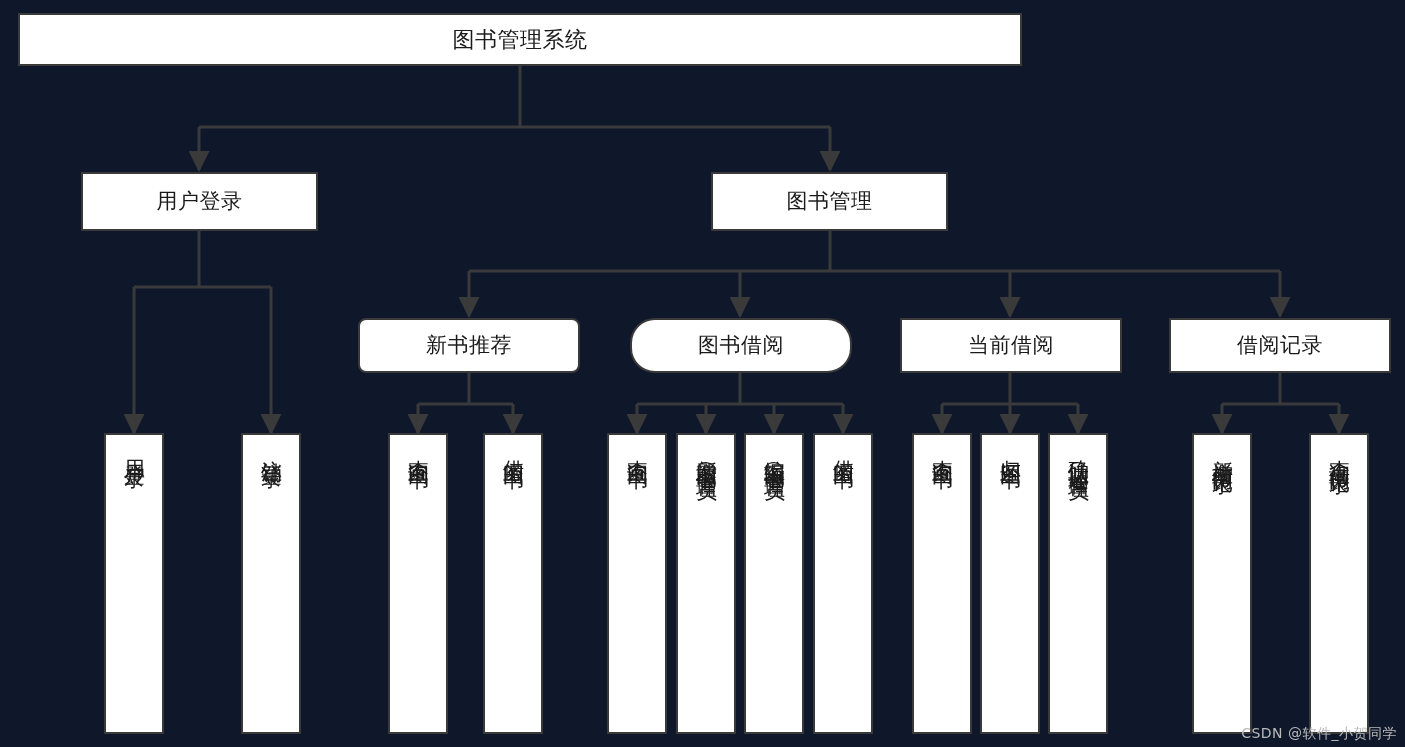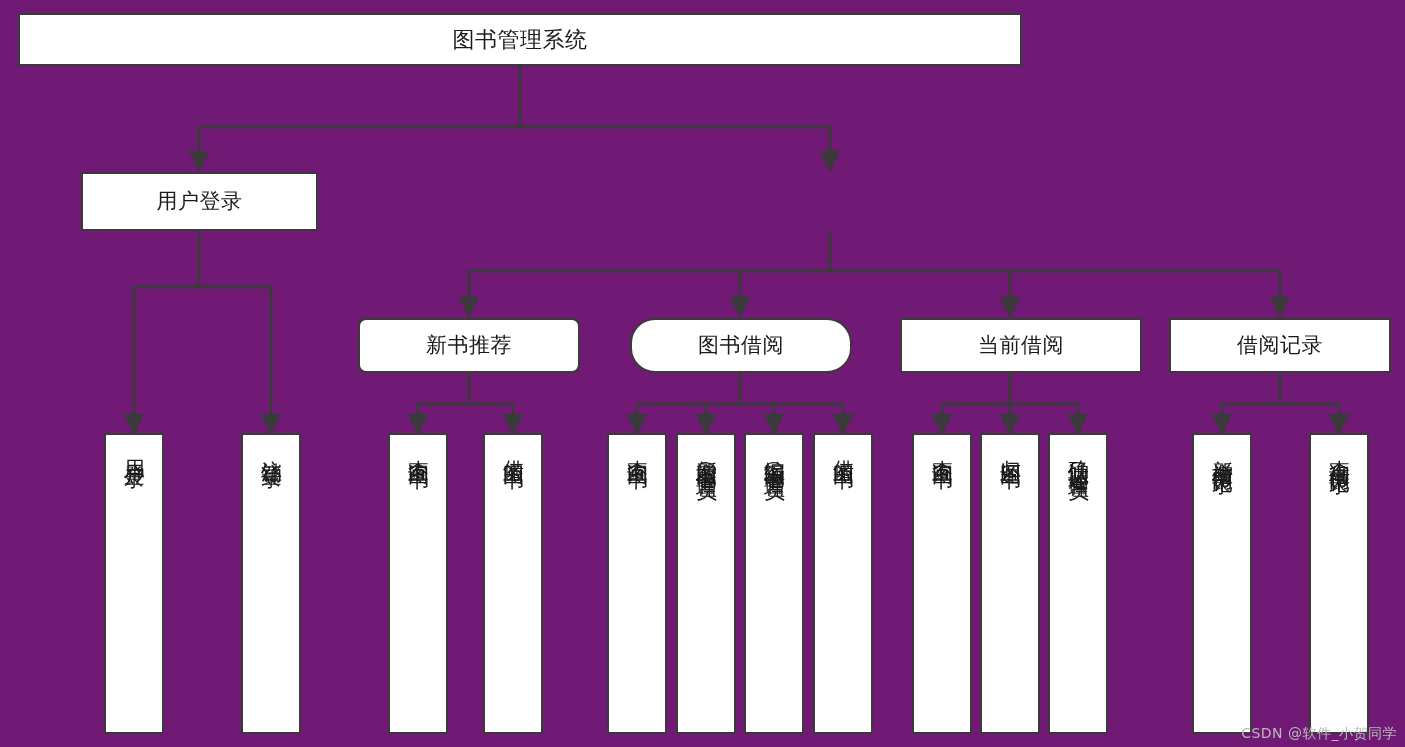--- a/index.html
+++ b/index.html
@@ -8,21 +8,21 @@
     padding: 0;
     background: #ffffff;
   }
   body {
     font-family: "DejaVu Sans", "Liberation Sans", sans-serif;
   }
   #diagram-root {
     position: relative;
     width: 1405px;
     height: 747px;
-    background: #701a75;
+    background: #0f172a;
     overflow: hidden;
   }
   #edges-layer {
     position: absolute;
     left: 0;
     top: 0;
     width: 1405px;
     height: 747px;
     pointer-events: none;
   }
@@ -126,28 +126,31 @@
     </g>
   </svg>
 
   <div class="node horiz root" style="left:18px; top:13px; width:1004px; height:53px;">
     <span class="label">图书管理系统</span>
   </div>
 
   <div class="node horiz" style="left:81px; top:172px; width:237px; height:59px;">
     <span class="label">用户登录</span>
   </div>
+  <div class="node horiz" style="left:711px; top:172px; width:237px; height:59px;">
+    <span class="label">图书管理</span>
+  </div>
 
   <div class="node horiz" style="left:358px; top:318px; width:222px; height:55px;border-radius:8px;">
     <span class="label">新书推荐</span>
   </div>
   <div class="node horiz" style="left:630px; top:318px; width:222px; height:55px;border-radius:25px;">
     <span class="label">图书借阅</span>
   </div>
-  <div class="node horiz" style="left:900px; top:318px; width:242px; height:55px;">
+  <div class="node horiz" style="left:900px; top:318px; width:222px; height:55px;">
     <span class="label">当前借阅</span>
   </div>
   <div class="node horiz" style="left:1169px; top:318px; width:222px; height:55px;justify-content:center;">
     <span class="label">借阅记录</span>
   </div>
 
   <div class="node vert" style="left:104px; top:433px; width:60px; height:301px;">
     <span class="label">用户登录</span>
   </div>
   <div class="node vert" style="left:241px; top:433px; width:60px; height:301px;">

